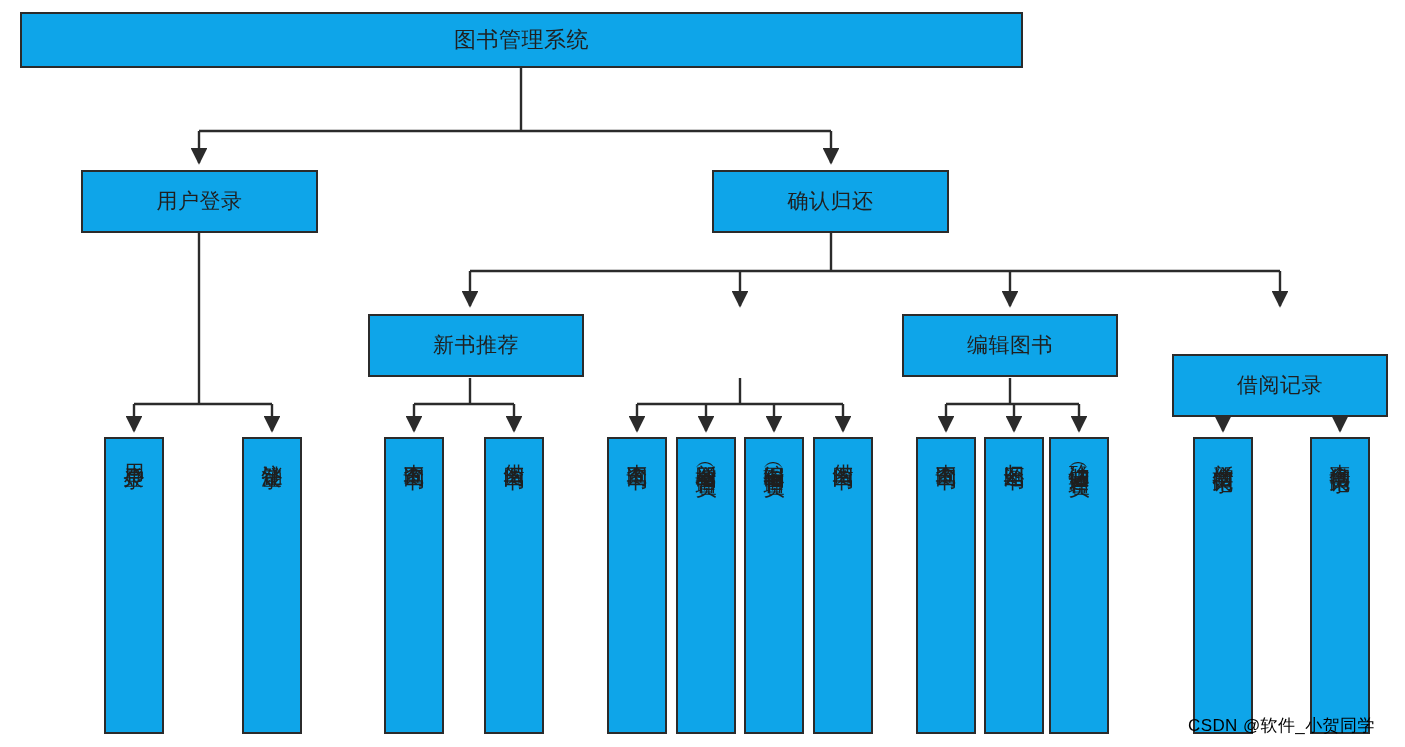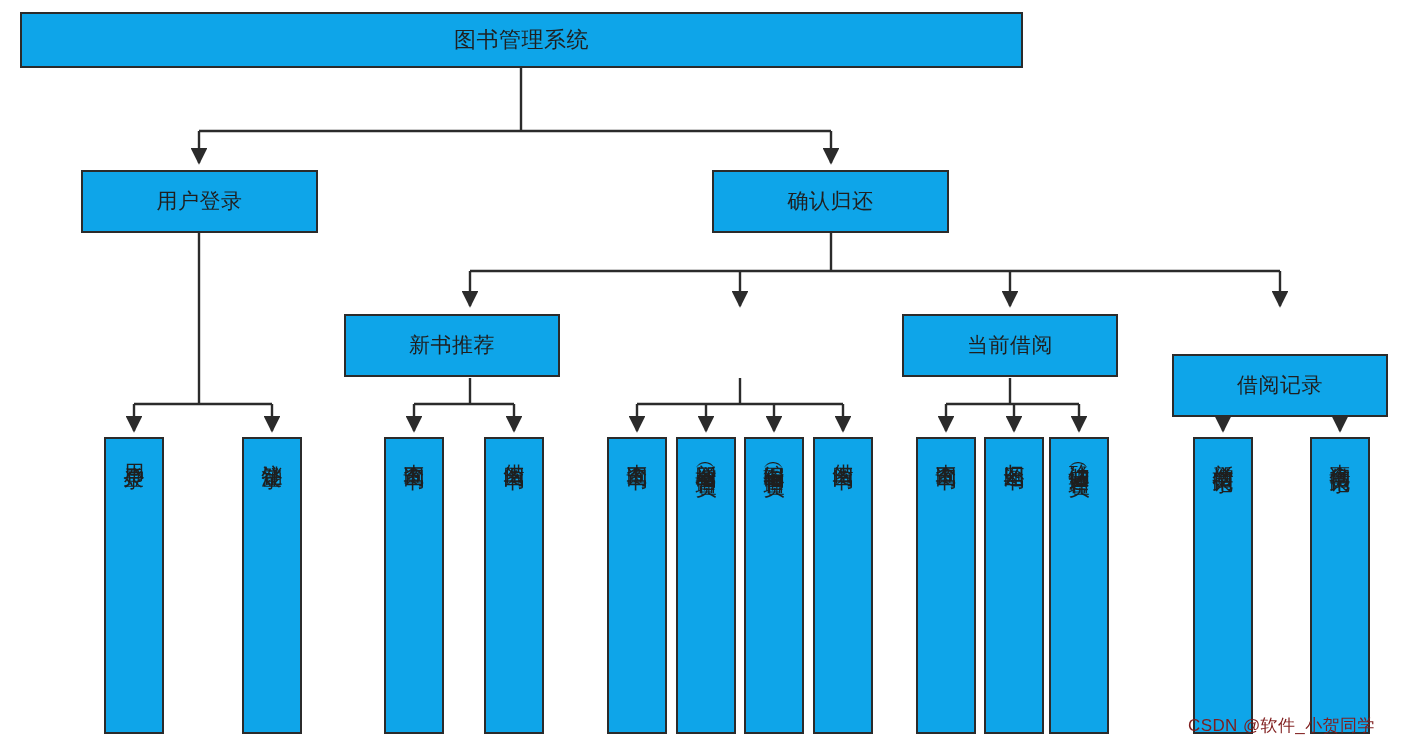--- a/index.html
+++ b/index.html
@@ -59,21 +59,21 @@
     font-size: 21px;
     line-height: 1.05;
     letter-spacing: 2px;
     white-space: nowrap;
   }
   .watermark {
     position: absolute;
     left: 1188px;
     top: 714px;
     font-size: 17px;
-    color: #7f1d1d;
+    color: #000000;
     white-space: nowrap;
     z-index: 5;
     letter-spacing: 0.4px;
   }
 </style>
 </head>
 <body>
 
 <div id="canvas">
 
@@ -132,27 +132,27 @@
   </div>
 
   <div class="node horiz" style="left:81px; top:170px; width:237px; height:63px;">
     <span class="label">用户登录</span>
   </div>
 
   <div class="node horiz" style="left:712px; top:170px; width:237px; height:63px;">
     <span class="label">确认归还</span>
   </div>
 
-  <div class="node horiz" style="left:344px; top:314px; width:216px; height:63px;">
+  <div class="node horiz" style="left:368px; top:314px; width:216px; height:63px;">
     <span class="label">新书推荐</span>
   </div>
 
 
   <div class="node horiz" style="left:902px; top:314px; width:216px; height:63px;">
-    <span class="label">当前借阅</span>
+    <span class="label">编辑图书</span>
   </div>
 
   <div class="node horiz" style="left:1172px; top:314px; width:216px; height:63px;margin-top:40px;">
     <span class="label">借阅记录</span>
   </div>
 
   <div class="node vert" style="left:104px; top:437px; width:60px; height:297px;">
     <span class="label">用户登录</span>
   </div>
   <div class="node vert" style="left:242px; top:437px; width:60px; height:297px;">

